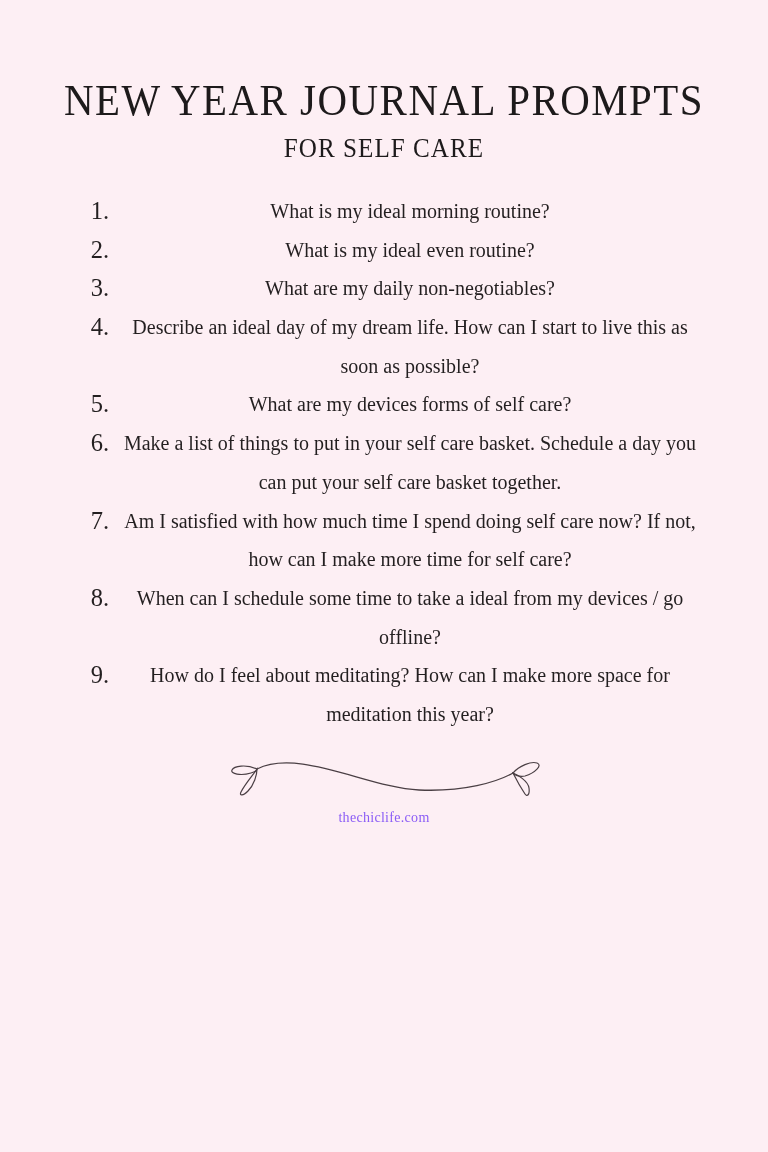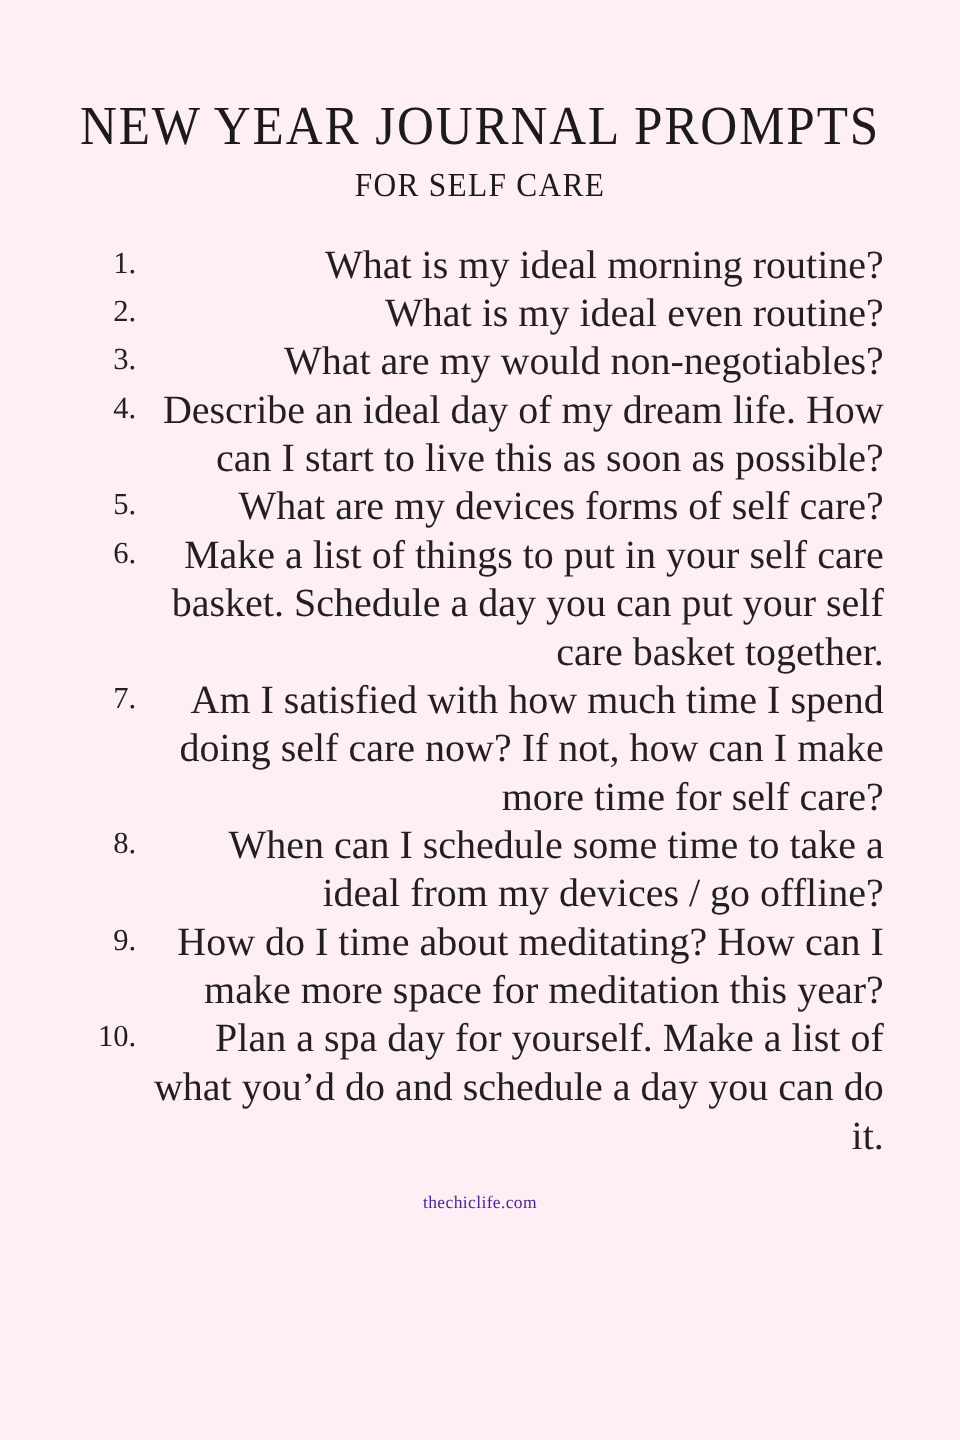--- a/index.html
+++ b/index.html
@@ -82,40 +82,40 @@
     text-align: right;
     padding-right: 4px;
     box-sizing: border-box;
     font-size: 24.5px;
     line-height: 38.7px;
     white-space: nowrap;
   }
 
   .prompt-text {
     flex: 1 1 auto;
-    font-size: 32px;
+    font-size: 20px;
     line-height: 38.7px;
-    text-align: right;
+    text-align: center;
     hyphens: none;
   }
 
   
   .flourish {
     margin-top: 16px;
     width: 330px;
     height: 48px;
     display: block;
   }
 
   
   .footer {
     margin-top: 12px;
     font-size: 14px;
     letter-spacing: 0.3px;
-    color: #4c1d95;
+    color: #8b5cf6;
     text-align: center;
   }
 </style>
 </head>
 <body>
 
 <div class="poster">
 
   <div class="header">
     <h1 class="title">NEW YEAR JOURNAL PROMPTS</h1>
@@ -126,21 +126,21 @@
       <li class="prompt-item">
         <span class="prompt-num">1.</span>
         <span class="prompt-text">What is my ideal morning routine?</span>
       </li>
       <li class="prompt-item">
         <span class="prompt-num">2.</span>
         <span class="prompt-text">What is my ideal even routine?</span>
       </li>
       <li class="prompt-item">
         <span class="prompt-num">3.</span>
-        <span class="prompt-text">What are my would non-negotiables?</span>
+        <span class="prompt-text">What are my daily non-negotiables?</span>
       </li>
       <li class="prompt-item">
         <span class="prompt-num">4.</span>
         <span class="prompt-text">Describe an ideal day of my dream life. How can I start to live this as soon as possible?</span>
       </li>
       <li class="prompt-item">
         <span class="prompt-num">5.</span>
         <span class="prompt-text">What are my devices forms of self care?</span>
       </li>
       <li class="prompt-item">
@@ -150,25 +150,21 @@
       <li class="prompt-item">
         <span class="prompt-num">7.</span>
         <span class="prompt-text">Am I satisfied with how much time I spend doing self care now? If not, how can I make more time for self care?</span>
       </li>
       <li class="prompt-item">
         <span class="prompt-num">8.</span>
         <span class="prompt-text">When can I schedule some time to take a ideal from my devices / go offline?</span>
       </li>
       <li class="prompt-item">
         <span class="prompt-num">9.</span>
-        <span class="prompt-text">How do I time about meditating? How can I make more space for meditation this year?</span>
-      </li>
-      <li class="prompt-item">
-        <span class="prompt-num">10.</span>
-        <span class="prompt-text">Plan a spa day for yourself. Make a list of what you’d do and schedule a day you can do it.</span>
+        <span class="prompt-text">How do I feel about meditating? How can I make more space for meditation this year?</span>
       </li>
     </ol>
 
   <svg class="flourish" viewBox="0 0 330 48" fill="none" xmlns="http://www.w3.org/2000/svg">
     <path d="M38 19 C 80 -2, 150 38, 200 40 C 245 42, 278 32, 294 23" stroke="#4a3f44" stroke-width="1.3" fill="none" stroke-linecap="round"></path>
     <path d="M38 19 C 27 14, 15 16, 13 20 C 11 24, 22 26, 32 23 C 36 22, 38 20, 38 19 Z" stroke="#4a3f44" stroke-width="1.2" fill="none"></path>
     <path d="M38 19 C 34 25, 26 34, 22 42 C 20 46, 24 46, 29 41 C 35 35, 38 25, 38 19 Z" stroke="#4a3f44" stroke-width="1.2" fill="none"></path>
     <path d="M294 23 C 300 16, 312 11, 318 13 C 324 15, 316 23, 306 26 C 300 27, 295 25, 294 23 Z" stroke="#4a3f44" stroke-width="1.2" fill="none"></path>
     <path d="M294 23 C 297 29, 302 38, 306 44 C 308 47, 311 45, 310 38 C 309 31, 299 25, 294 23 Z" stroke="#4a3f44" stroke-width="1.2" fill="none"></path>
   </svg>

